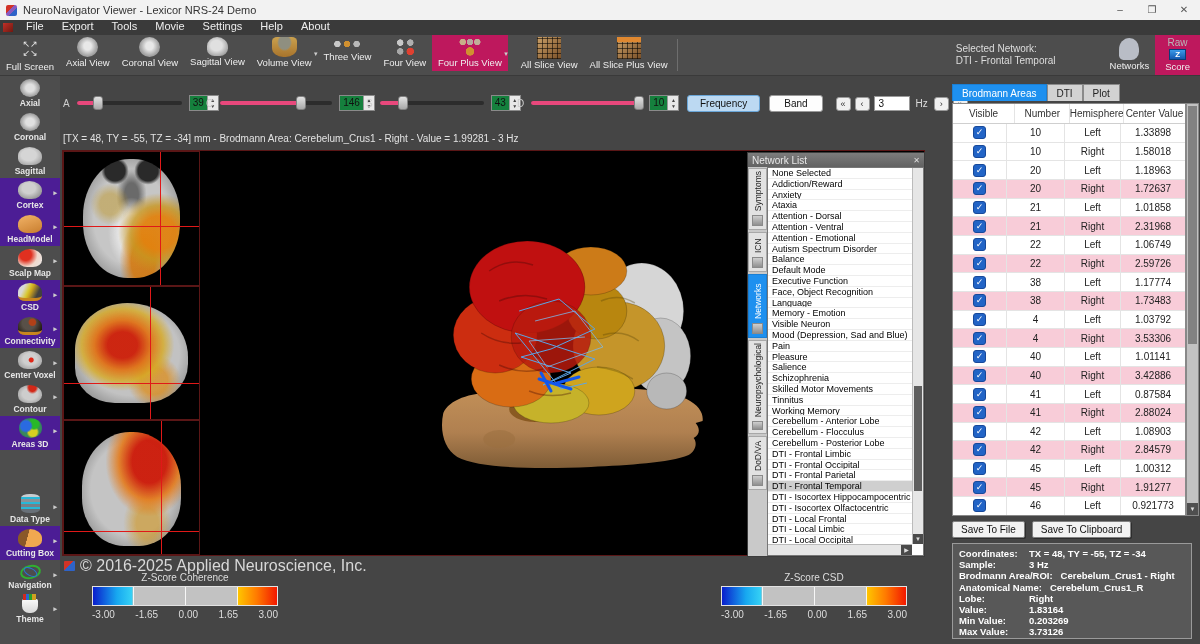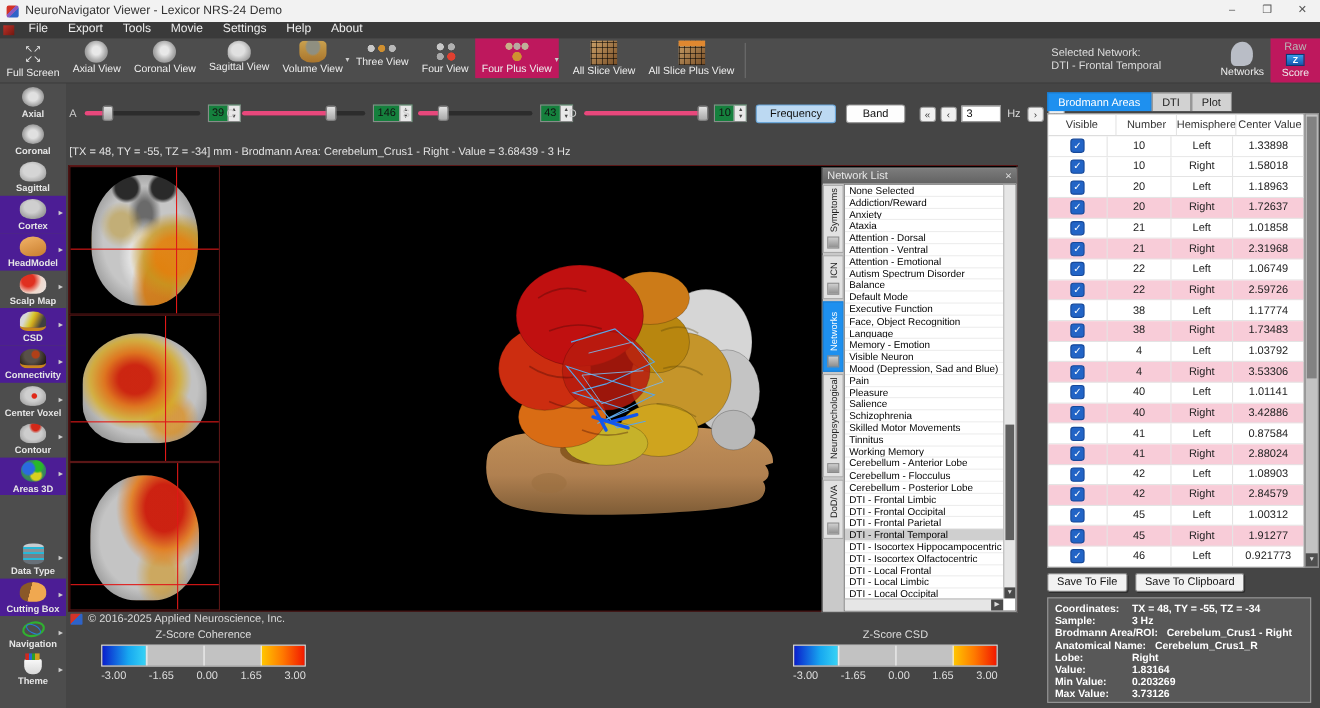--- a/index.html
+++ b/index.html
@@ -225,21 +225,21 @@
   .rp-btn { background:#f2f2f2; border:1px solid #808080; border-radius:2px; color:#111; font-size:10px;
     padding:2px 8px; box-shadow:1px 1px 0 rgba(0,0,0,.35); }
   .rp-info { position:absolute; left:952px; top:543px; width:240px; height:96px; background:#585858;
     border:1px solid #9a9a9a; padding:4px 6px; font-size:9.5px; color:#fff; font-weight:bold; line-height:11.2px; }
   .info-row { display:flex; }
   .info-label { min-width:62px; margin-right:8px; white-space:nowrap; }
   .info-value { white-space:nowrap; }
 
   
   .copyright { position:absolute; left:64px; top:557px; display:flex; align-items:center; gap:5px;
-    font-size:10px; color:#d8d8d8; }
+    font-size:16px; color:#d8d8d8; }
   .copy-icon { width:11px; height:10px; border-radius:1px;
     background:linear-gradient(135deg,#d23328 0 45%,#2e63c8 45%); }
   .cb-group { position:absolute; top:572px; width:186px; text-align:center; font-size:10px; color:#ddd; }
   .cb-title { margin-bottom:3px; }
   .cb-bar { position:relative; height:20px; border:1px solid #e2e2e2;
     background:linear-gradient(to right,#0a1ecc 0%,#17a8f0 13%,#35d0f5 21%,#c2c2c2 22%,#c2c2c2 78%,#ffc400 79%,#ff7a00 89%,#f21800 100%); }
   .cb-tick { position:absolute; top:0; bottom:0; width:1px; background:rgba(255,255,255,.85); }
   .cb-labels { display:flex; justify-content:space-between; margin-top:3px; }
 </style>
 </head>
@@ -416,21 +416,21 @@
     <div class="nav-group">
       <div class="nav-btn">«</div>
       <div class="nav-btn">‹</div>
       <div class="freq-input">3</div>
       <div class="hz-label">Hz</div>
       <div class="nav-btn">›</div>
       <div class="nav-btn">»</div>
     </div>
   </div>
 
-  <div class="status-line">[TX = 48, TY = -55, TZ = -34] mm - Brodmann Area: Cerebelum_Crus1 - Right - Value = 3.68439 - 3 Hz</div>
+  <div class="status-line">[TX = 48, TY = -55, TZ = -34] mm - Brodmann Area: Cerebelum_Crus1 - Right - Value = 1.99281 - 3 Hz</div>
 
   <div class="main-frame">
     <div class="slice-col">
       <div class="slice">
         <div class="axial-brain"></div>
         <div class="xh-v" style="left:71%"></div>
         <div class="xh-h" style="top:56%"></div>
       </div>
       <div class="slice">
         <div class="sagittal-brain"></div>

